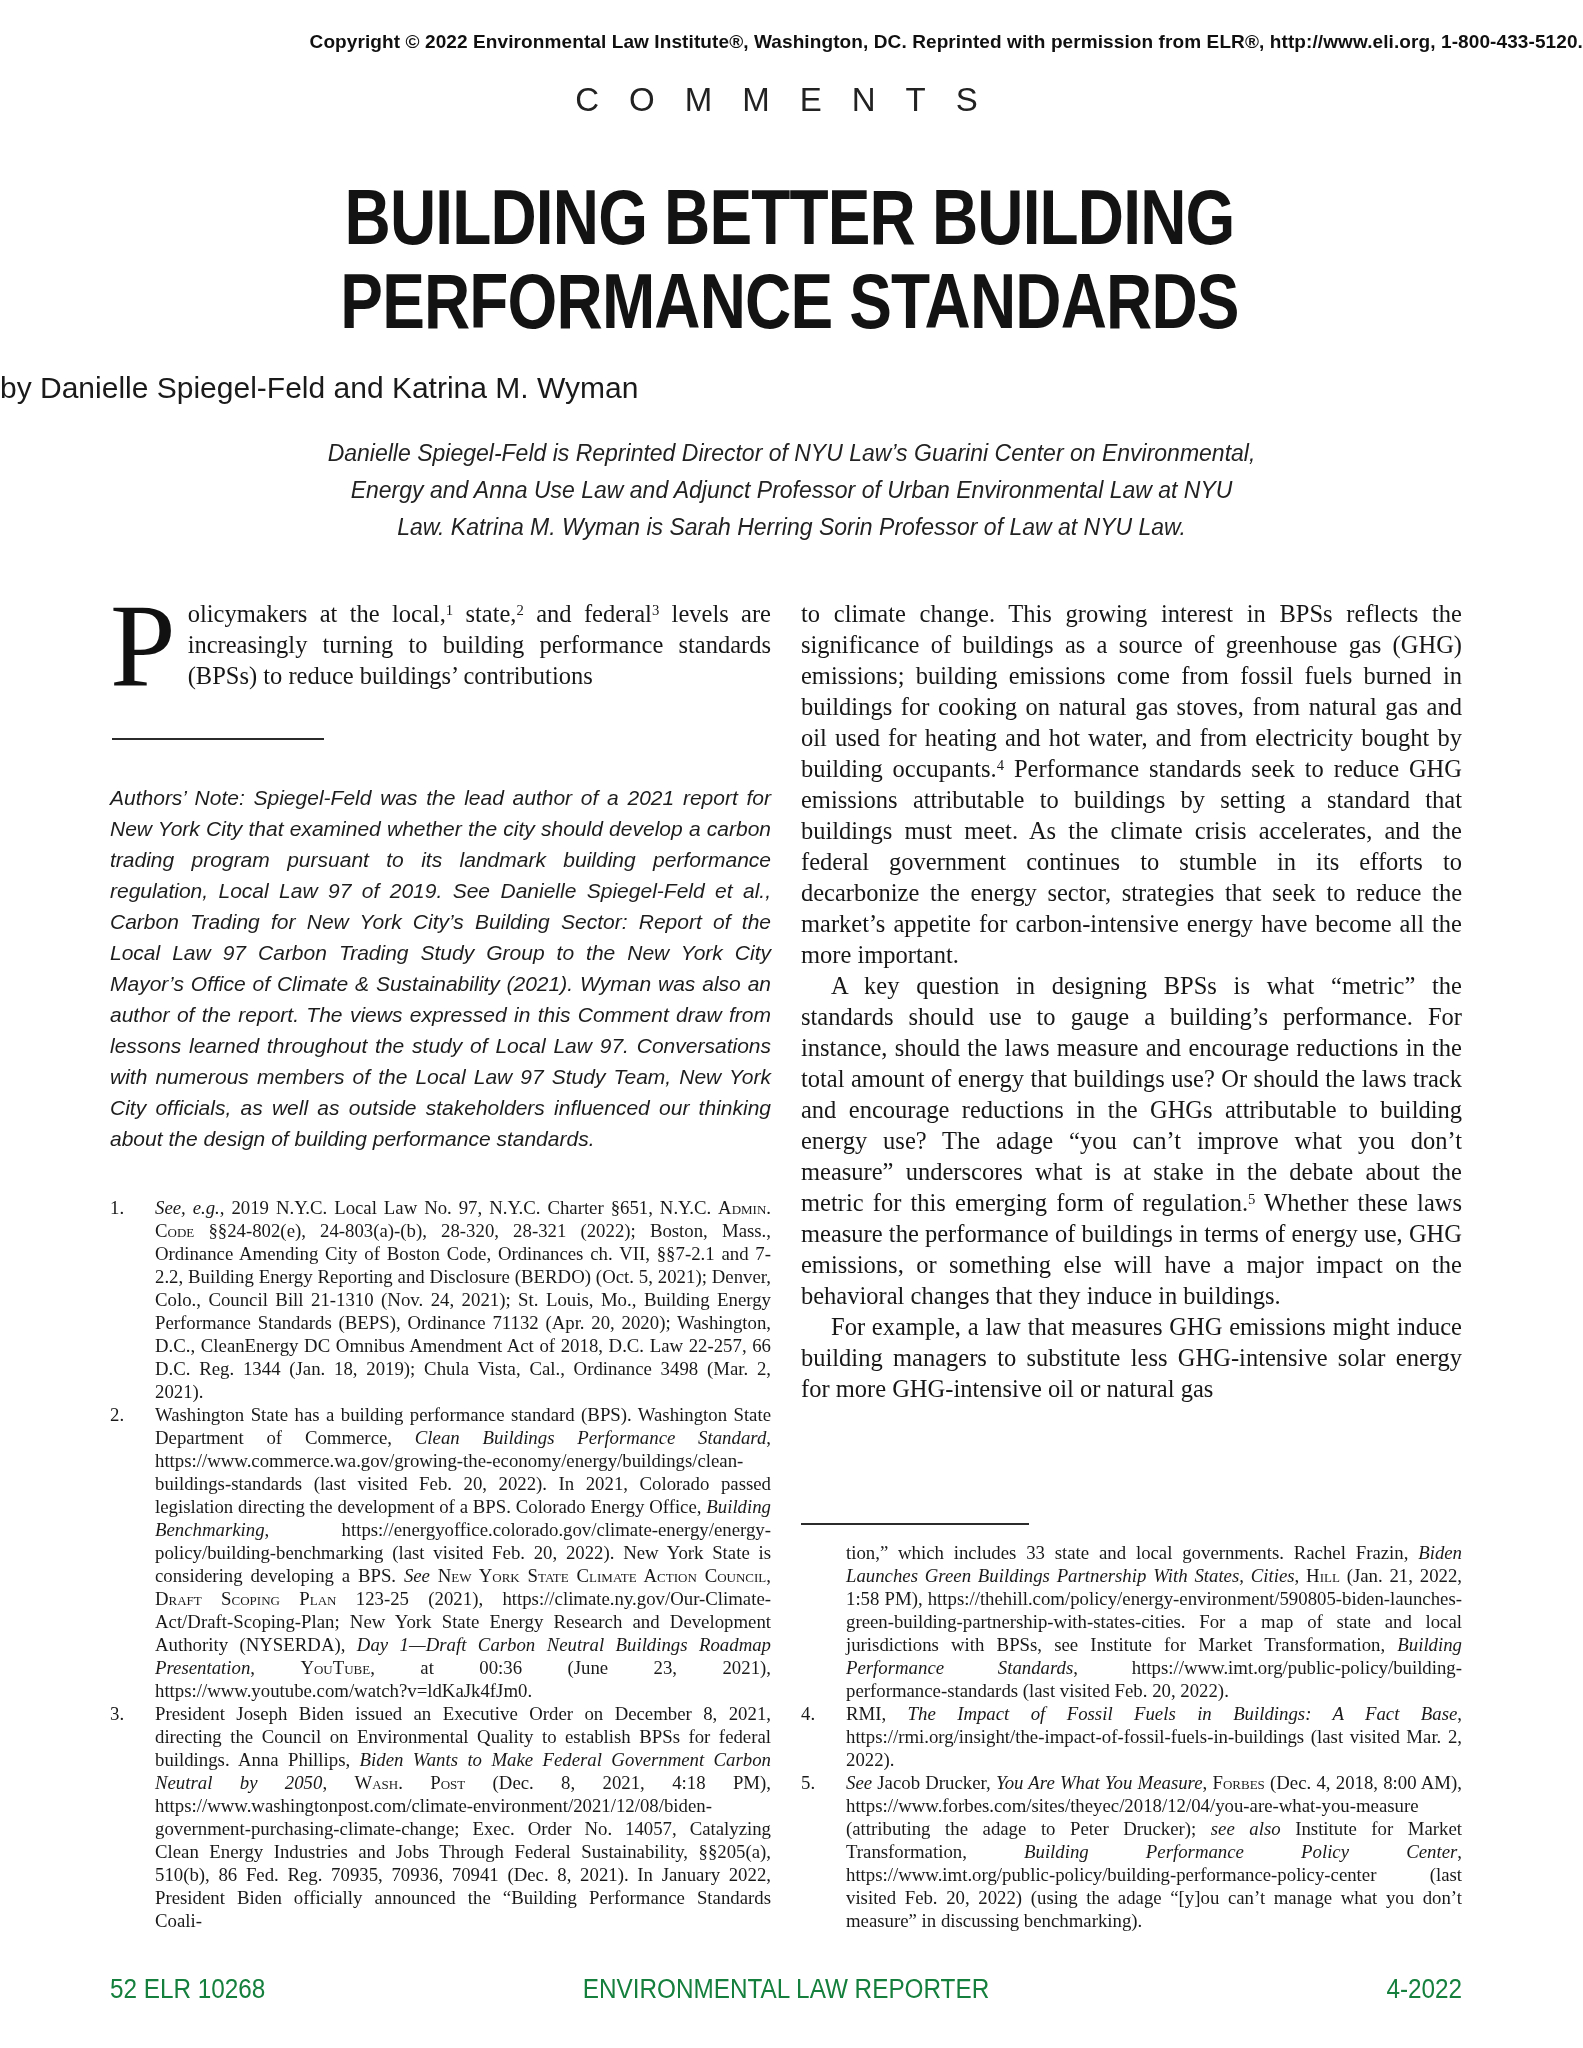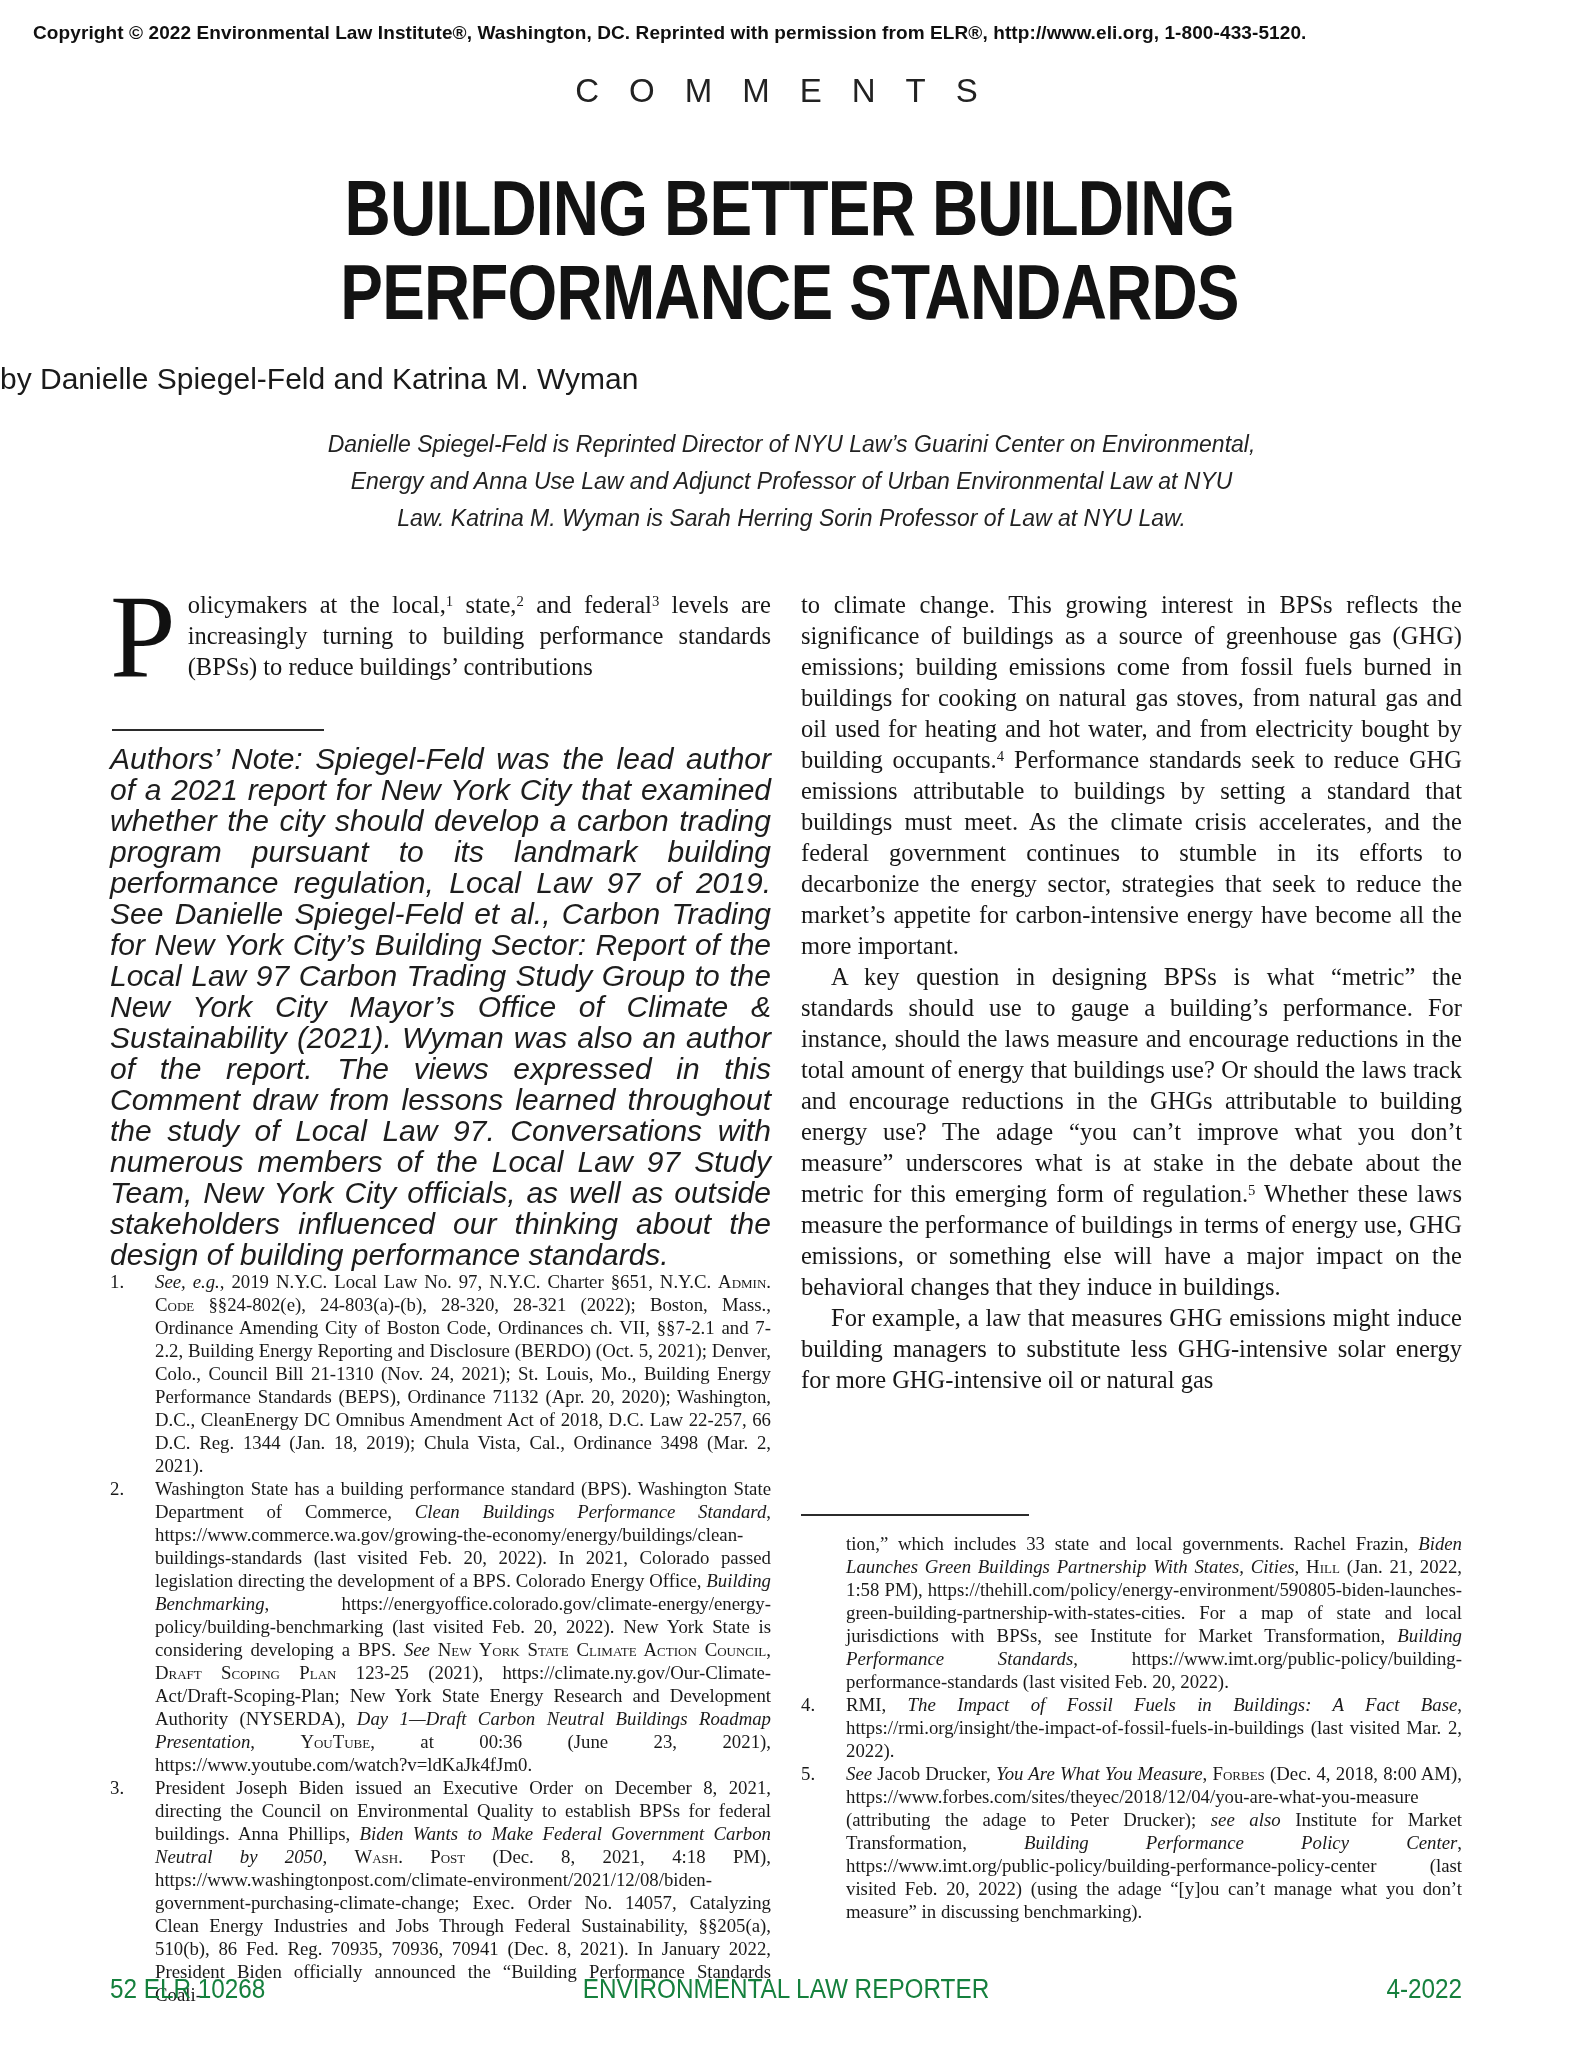--- a/index.html
+++ b/index.html
@@ -2,23 +2,23 @@
 <html><head>
 <meta charset="utf-8">
 <style>
   html,body { margin:0; padding:0; background:#9a9a9a; }
   .page {
     position:relative; width:1583px; height:2048px; margin:0 auto;
     background:#ffffff; overflow:hidden;
     font-family:"Liberation Serif", serif; color:#161616;
   }
   .copyright {
-    padding-top:22px; text-align:left;
+    padding-top:31px; text-align:right;
     font-family:"Liberation Sans", sans-serif; font-weight:700;
-    font-size:19px; letter-spacing:0.1px; color:#101010;margin-left:33px;
+    font-size:19px; letter-spacing:0.1px; color:#101010;
   }
   .section-label {
     margin-top:28px; text-align:center;
     font-family:"Liberation Sans", sans-serif; font-weight:400;
     font-size:33px; letter-spacing:30px; color:#222;
   }
   .title { margin-top:56px; text-align:center; font-family:"Liberation Sans", sans-serif; font-weight:700; color:#131313; }
   .title-line { display:block; font-size:78px; line-height:84px; letter-spacing:-1px; transform:scaleX(0.82); white-space:nowrap; }
   .byline { margin-top:28px; text-align:left; font-family:"Liberation Sans", sans-serif; font-size:30px; color:#1a1a1a; }
   .bio { margin-top:30px; text-align:center; font-family:"Liberation Sans", sans-serif; font-style:italic; font-size:23px; line-height:37px; color:#222; }
@@ -27,22 +27,22 @@
   .col { width:661px; display:flex; flex-direction:column; }
 
   .body-par { font-size:24.5px; line-height:31px; text-align:justify; color:#171717; }
   .indent { text-indent:30px; }
   .dropcap {
     float:left; font-size:118px; line-height:90px;
     padding:4px 12px 0 0; color:#111;
   }
   .note-rule { width:212px; border:none; border-top:2.5px solid #2b2b2b; margin:46px 0 0 2px; }
   .authors-note {
-    margin-top:12px; font-family:"Liberation Sans", sans-serif; font-style:italic;
-    font-size:30px; line-height:31px; text-align:justify; color:#1d1d1d;
+    margin-top:42px; font-family:"Liberation Sans", sans-serif; font-style:italic;
+    font-size:21px; line-height:31px; text-align:justify; color:#1d1d1d;
   }
   .fn-block { margin-top:auto; }
   .fn-area  { margin-top:auto; }
   .fnrule { width:228px; border:none; border-top:2.5px solid #2b2b2b; margin:0 0 16px 0; }
   .fn { display:flex; font-size:18.8px; line-height:23px; text-align:justify; color:#191919; }
   .fn-num { flex:0 0 45px; }
   .fn-text { flex:1; }
   .fn-cont { margin-left:45px; font-size:18.8px; line-height:23px; text-align:justify; color:#191919; }
 
   .it { font-style:italic; }

